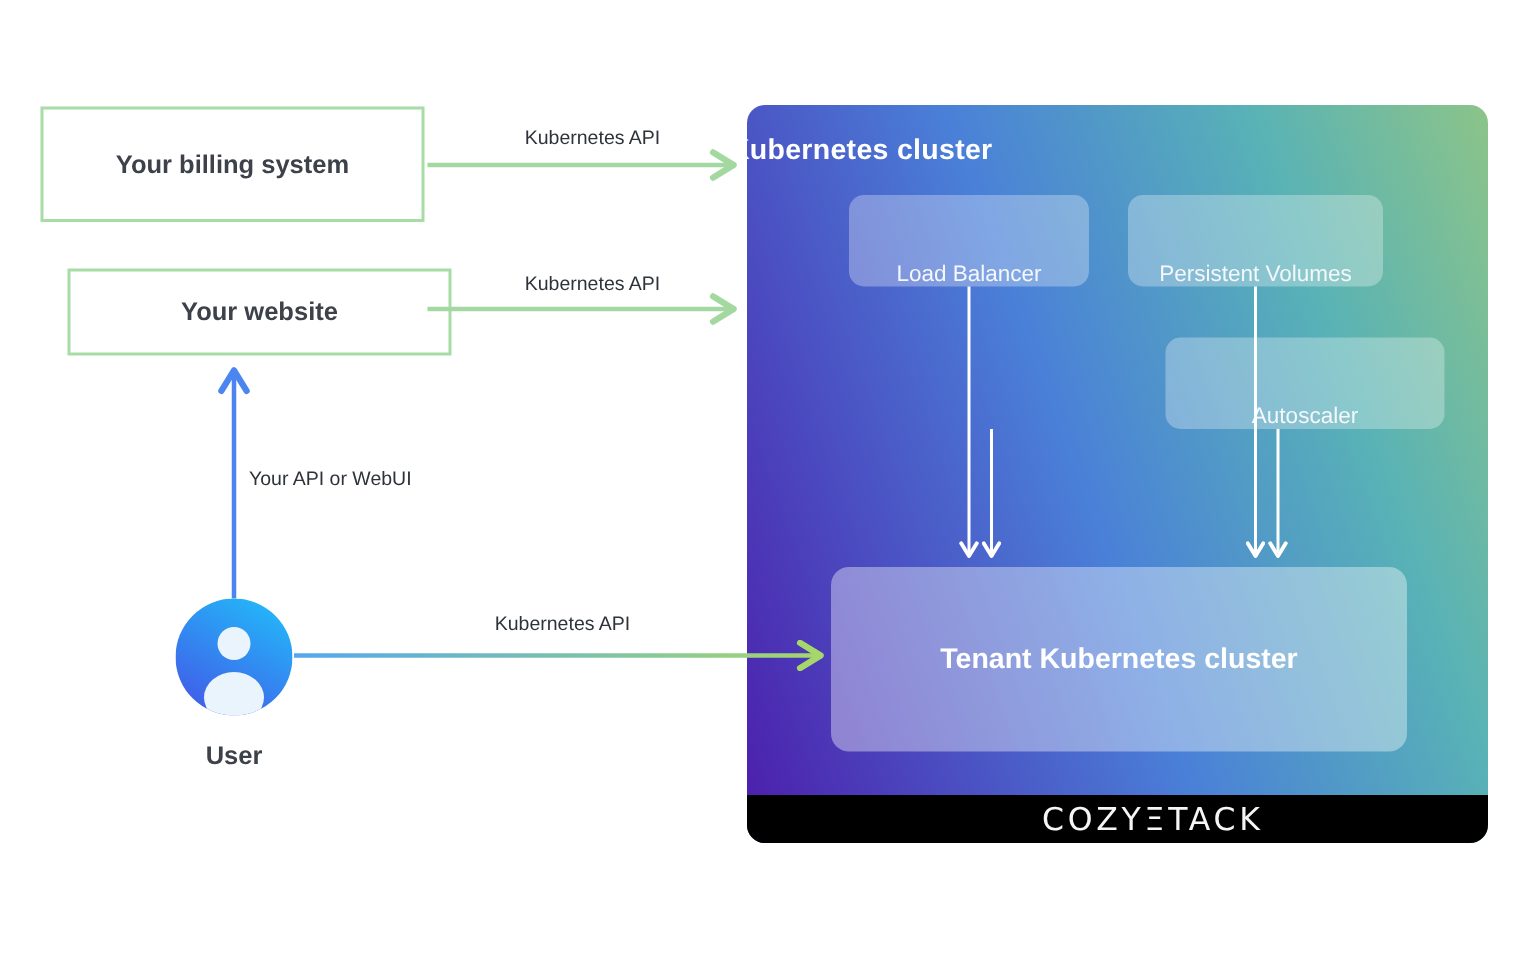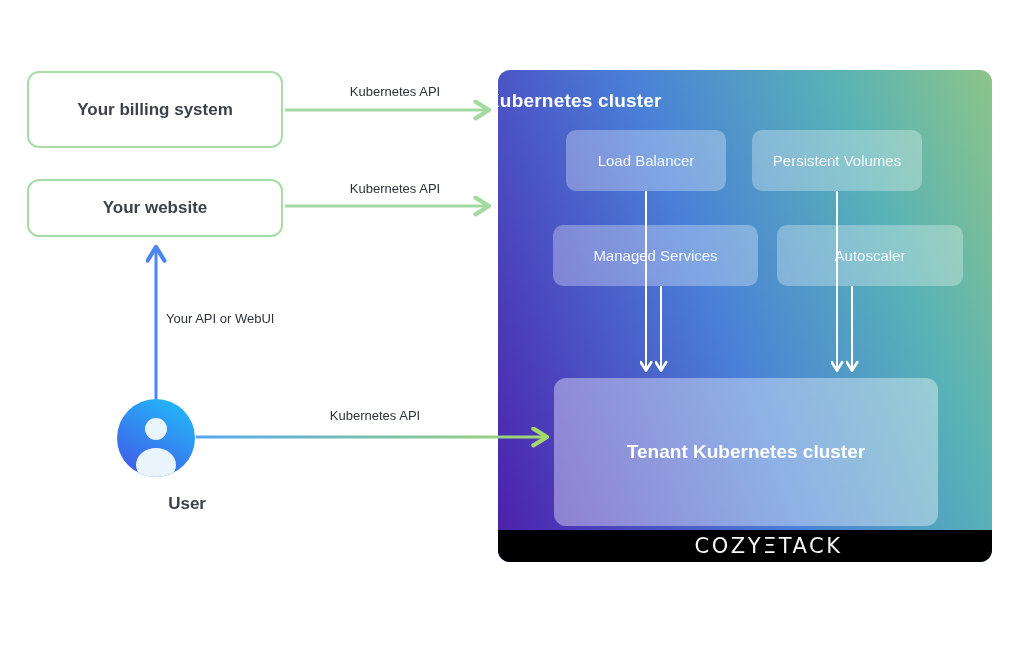--- a/index.html
+++ b/index.html
@@ -3,65 +3,65 @@
 <meta charset="utf-8">
 <style>
   html,body{margin:0;padding:0;background:#ffffff;}
   .canvas{
     position:relative;width:1024px;height:648px;background:#ffffff;overflow:hidden;
     font-family:"Liberation Sans","DejaVu Sans",sans-serif;
   }
   
   .ext-box{
     position:absolute;left:27px;width:252px;
-    background:#ffffff;border:2px solid #a8dca7;border-radius:12px;
+    background:#ffffff;border:2px solid #a8dca7;border-radius:0;
     display:flex;align-items:center;justify-content:center;
     color:#3d424a;font-weight:700;font-size:17px;
   }
   .ext-box.billing{top:71px;height:73px;}
-  .ext-box.website{top:179px;height:54px;}
+  .ext-box.website{top:179px;height:54px;margin-left:18px;}
 
   
   .arrow-label{
     position:absolute;color:#2e333a;font-weight:400;font-size:13px;
     text-align:center;white-space:nowrap;
   }
   .lbl-billing{left:300px;top:84px;width:190px;}
   .lbl-website{left:300px;top:181px;width:190px;}
   .lbl-webui{left:166px;top:311px;text-align:center;}
   .lbl-user{left:300px;top:408px;width:150px;}
 
   
   .avatar{position:absolute;left:117px;top:399px;width:78px;height:78px;}
   .user-name{
-    position:absolute;left:106px;top:494px;width:100px;text-align:right;
+    position:absolute;left:106px;top:494px;width:100px;text-align:center;
     color:#3d424a;font-weight:700;font-size:17px;
   }
 
   
   .panel{
     position:absolute;left:498px;top:70px;width:494px;height:492px;
     border-radius:12px;overflow:hidden;
     background:linear-gradient(70deg,#4c1dab 0%,#4a80d8 46%,#58b2b6 76%,#8cc489 100%);
   }
   .panel-title{
     position:absolute;left:0;top:90px;width:100%;text-align:center;
     color:#ffffff;font-weight:700;font-size:19px;letter-spacing:.2px;
   }
   .component{
     position:absolute;border-radius:10px;background:rgba(255,255,255,0.30);
-    display:flex;align-items:center;justify-content:center;
+    display:flex;align-items:flex-end;justify-content:center;
     color:#f4f8fb;font-size:15px;font-weight:400;
   }
   .comp-lb{left:566px;top:130px;width:160px;height:61px;}
   .comp-pv{left:752px;top:130px;width:170px;height:61px;}
   .comp-ms{left:553px;top:225px;width:205px;height:61px;}
   .comp-as{left:777px;top:225px;width:186px;height:61px;}
   .tenant{
-    position:absolute;left:554px;top:378px;width:384px;height:148px;
+    position:absolute;left:554px;top:378px;width:384px;height:123px;
     border-radius:12px;background:rgba(255,255,255,0.38);
     display:flex;align-items:center;justify-content:center;
   }
   .tenant-title{color:#ffffff;font-weight:700;font-size:19px;}
 
   .brand-bar{
     position:absolute;left:498px;top:530px;width:494px;height:32px;
     background:#000000;border-radius:0 0 12px 12px;
     display:flex;align-items:center;justify-content:center;
   }
@@ -79,23 +79,20 @@
 <div class="canvas">
 
   <div class="panel"></div>
   <div class="panel-title">Management Kubernetes cluster</div>
 
   <div class="component comp-lb">
     <span>Load Balancer</span>
   </div>
   <div class="component comp-pv">
     <span>Persistent Volumes</span>
-  </div>
-  <div class="component comp-ms">
-    <span>Managed Services</span>
   </div>
   <div class="component comp-as">
     <span>Autoscaler</span>
   </div>
 
   <div class="tenant">
     <span class="tenant-title">Tenant Kubernetes cluster</span>
   </div>
 
   <div class="brand-bar">

